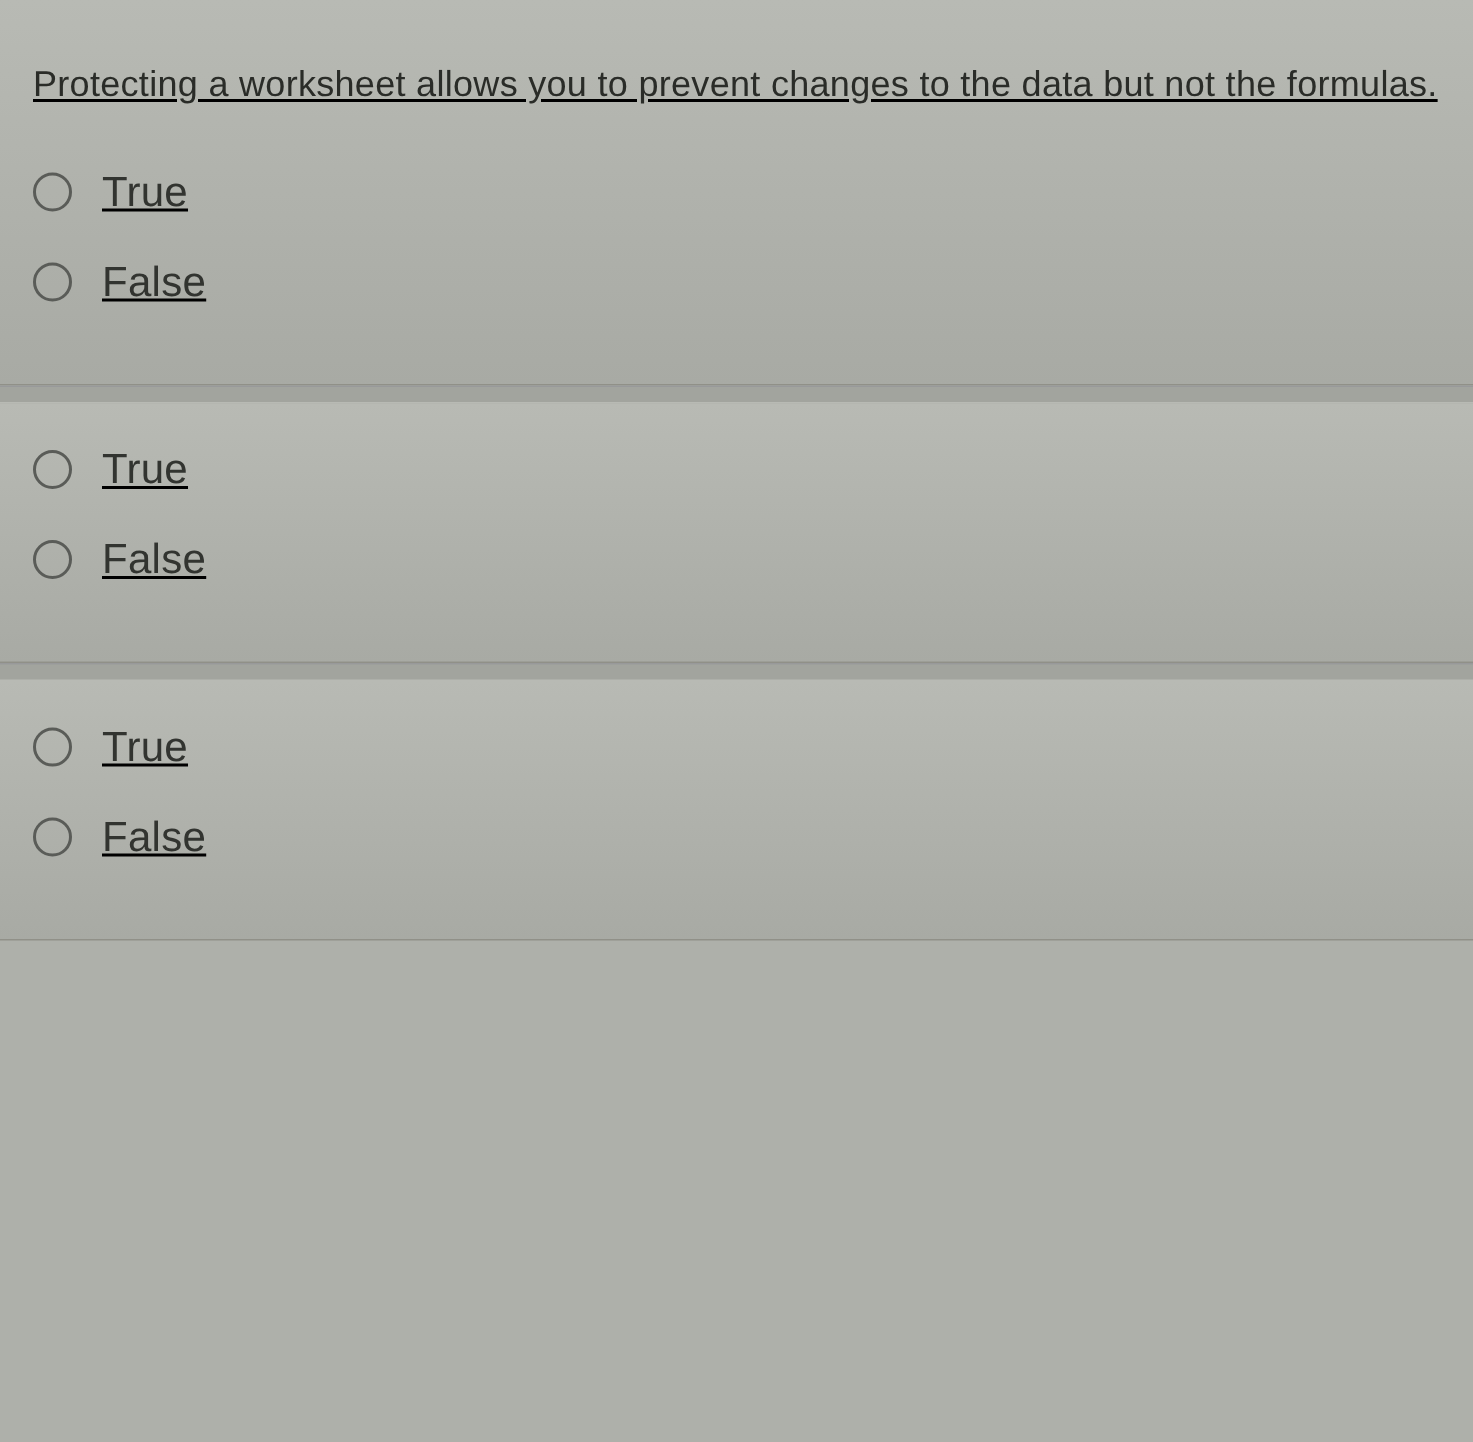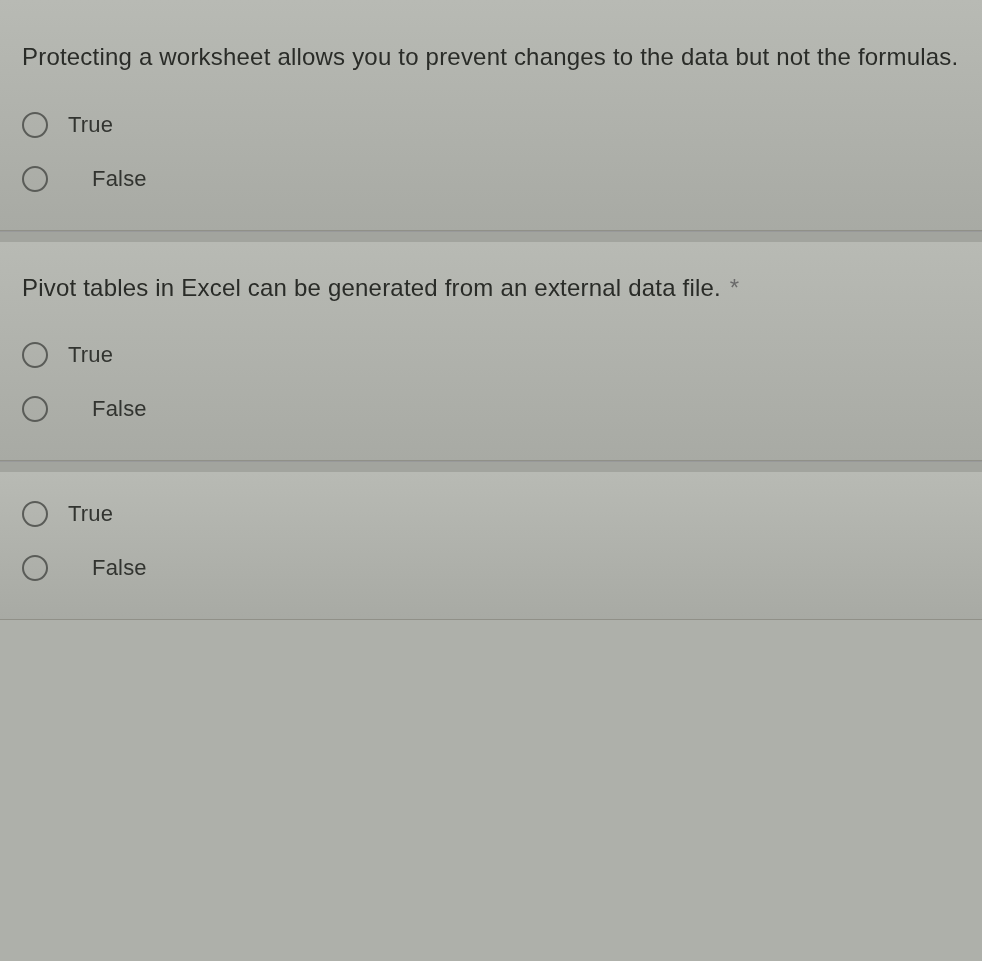--- a/index.html
+++ b/index.html
@@ -9,22 +9,23 @@
     }
     body {
       font-family: Arial, 'Helvetica Neue', Helvetica, sans-serif;
       background: #aeb0aa;
       width: 982px;
       height: 961px;
       overflow: hidden;
     }
     .card {
       background: linear-gradient(to bottom, #b8bab4 0%, #b0b2ac 50%, #a8aaa4 100%);
-      padding: 28px 22px 38px 22px;
+      padding: 28px 22px 52px 22px;
       border-bottom: 1px solid #909088;
+      text-decoration: underline;
     }
     .divider {
       height: 12px;
       background: #a2a49e;
       border-top: 1px solid #98999a;
       border-bottom: 1px solid #b8bab4;
     }
     .question-text {
       font-size: 24px;
       color: #2a2c28;
@@ -37,33 +38,32 @@
       margin-left: 2px;
     }
     .option {
       display: flex;
       align-items: center;
       margin-bottom: 28px;
       cursor: pointer;
     }
     .option:last-child {
       margin-bottom: 0;
-      gap: 24px;
     }
     .radio {
       width: 26px;
       height: 26px;
       border: 2.5px solid #5a5c58;
       border-radius: 50%;
       margin-right: 20px;
       flex-shrink: 0;
       background: transparent;
     }
     .option-label {
-      font-size: 22px;
+      font-size: 28px;
       color: #323430;
       letter-spacing: 0.2px;
     }
     .first-card {
       padding-top: 40px;
     }
   </style>
 </head>
 <body>
 
@@ -77,24 +77,20 @@
   </div>
   <div class="option">
     <span class="radio"></span>
     <span class="option-label">False</span>
   </div>
 </div>
 
 <div class="divider"></div>
 
 <div class="card">
-  <div class="question-text">
-    <span>Pivot tables in Excel can be generated from an external data file.</span>
-    <span class="required-star">*</span>
-  </div>
   <div class="option">
     <span class="radio"></span>
     <span class="option-label">True</span>
   </div>
   <div class="option">
     <span class="radio"></span>
     <span class="option-label">False</span>
   </div>
 </div>
 

